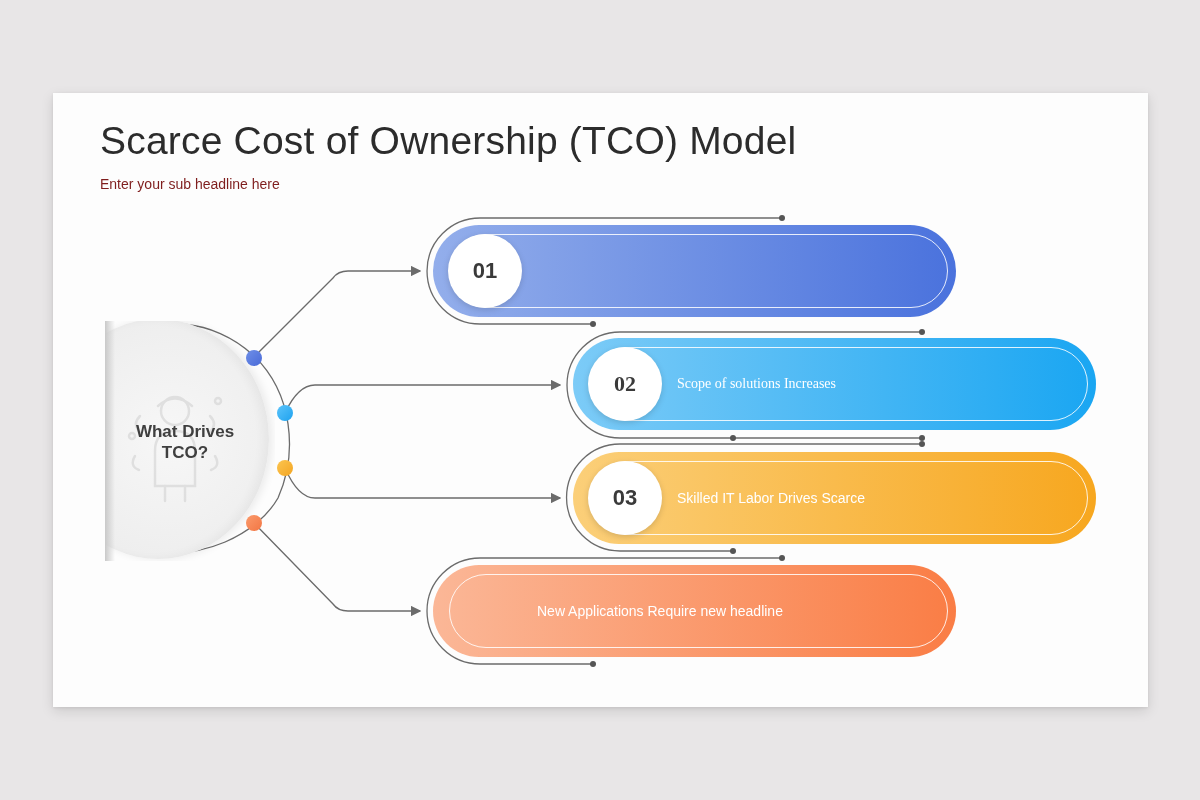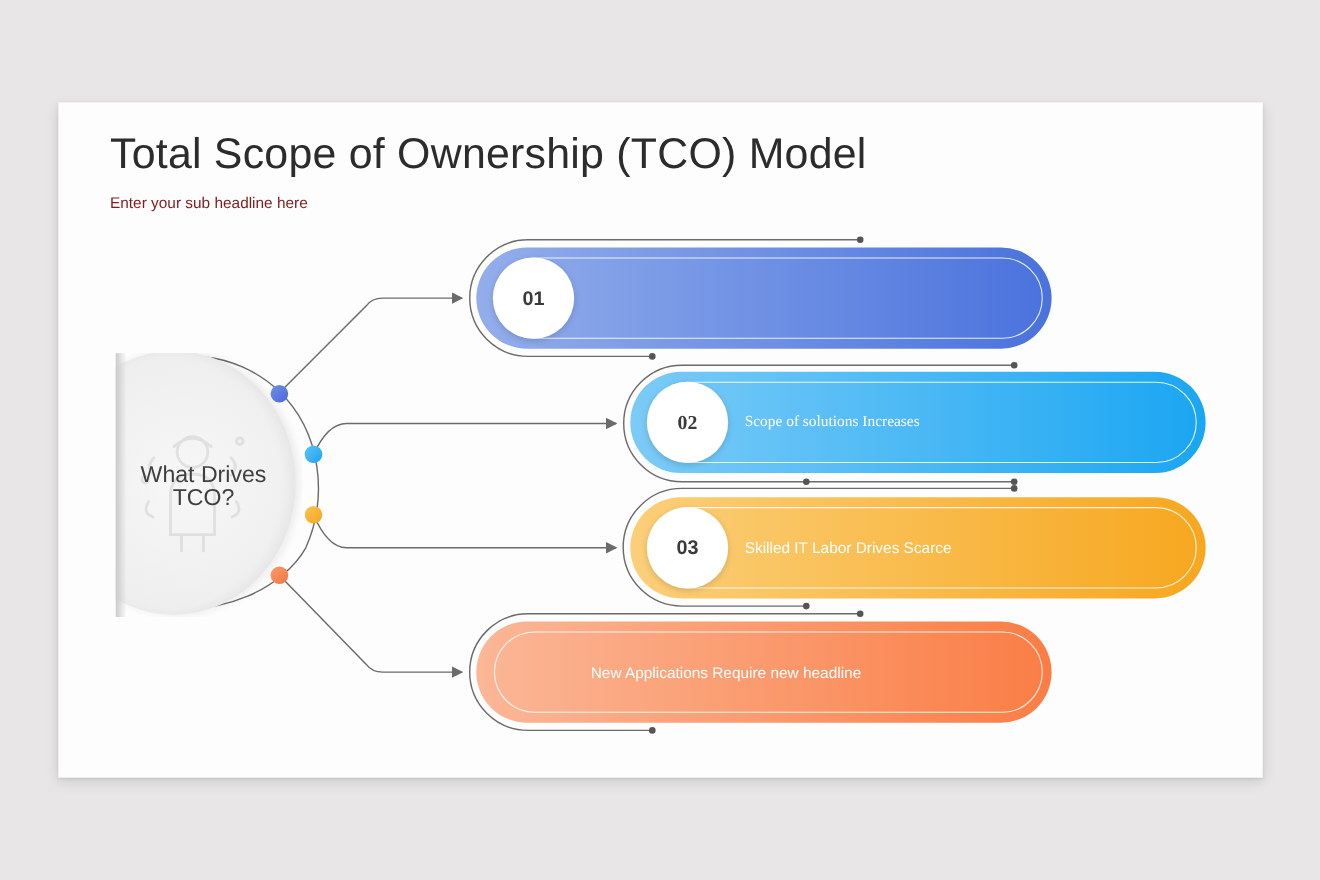--- a/index.html
+++ b/index.html
@@ -51,22 +51,22 @@
   .hub-edge {
     position: absolute; left: 0; top: 0; width: 10px; height: 240px;
     background: linear-gradient(to right, #c9c9c9, rgba(240,240,240,0));
   }
   .hub-icon { position: absolute; left: 15px; top: 55px; width: 110px; height: 130px; opacity: 0.55; }
   .hub-label {
     position: absolute;
     left: 20px; top: 100px;
     width: 120px;
     text-align: center;
-    font-size: 21px;
-    font-weight: 400;
+    font-size: 17px;
+    font-weight: 700;
     color: #3f3f3f;
     line-height: 21px;
   }
 
   .pill {
     position: absolute;
     height: 92px;
     border-radius: 46px;
     padding: 6px;
   }
@@ -77,21 +77,21 @@
     border-radius: 40px;
   }
   .num-circle {
     position: absolute;
     left: 15px; top: 9px;
     width: 74px; height: 74px;
     border-radius: 50%;
     background: #fff;
     box-shadow: 0 2px 6px rgba(0,0,0,0.15);
     display: flex; align-items: center; justify-content: center;
-    font-size: 18px;
+    font-size: 22px;
     font-weight: 700;
     color: #3a3a3a;
     text-align: right;
   }
   .pill-text {
     position: absolute;
     left: 104px; top: 38px;
     font-size: 14px;
     color: #ffffff;
     white-space: nowrap;
@@ -99,21 +99,21 @@
   .dot {
     position: absolute;
     width: 16px; height: 16px;
     border-radius: 50%;
   }
 </style>
 </head>
 <body>
 
 <div class="slide">
-  <div class="title">Total Scope of Ownership (TCO) Model</div>
+  <div class="title">Scarce Cost of Ownership (TCO) Model</div>
   <div class="subtitle">Enter your sub headline here</div>
 
   <svg class="lines" viewBox="0 0 1095 614">
     <defs>
       <marker id="arr" markerWidth="8" markerHeight="8" refX="7" refY="4" orient="auto">
         <path d="M0,0 L8,4 L0,8 z" fill="#6b6b6b"></path>
       </marker>
     </defs>
     <g fill="none" stroke="#6b6b6b" stroke-width="1.3">
 

